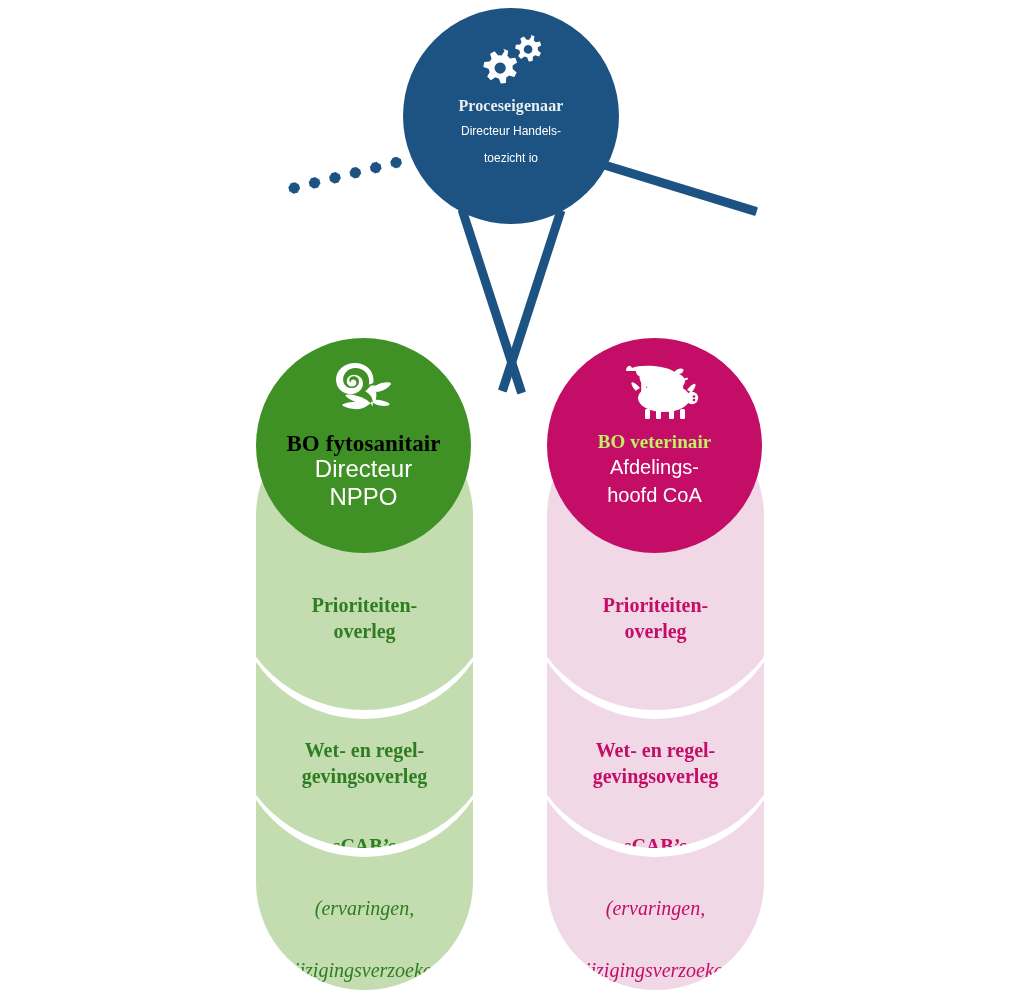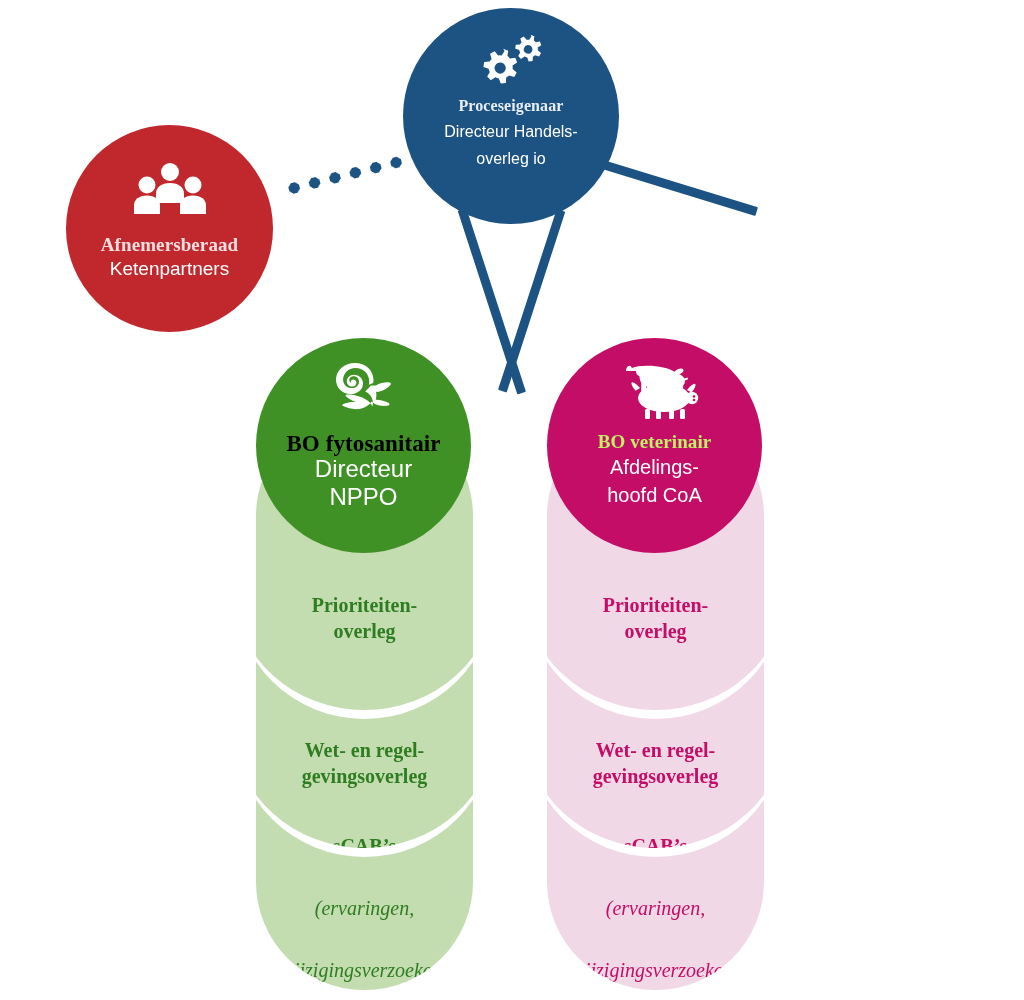--- a/index.html
+++ b/index.html
@@ -40,21 +40,21 @@
   }
 
   
   #node-proces{
     left:403px;top:8px;width:216px;height:216px;
     background:#1c5382;
     padding-top:26px;
   }
   #node-proces .glyph{margin-bottom:8px;}
   #node-proces .title{font-size:16px;line-height:24px;color:#e8eef3;}
-  #node-proces .sub{font-size:16px;line-height:27px;}
+  #node-proces .sub{font-size:12px;line-height:27px;}
 
   #node-afnemers{
     left:66px;top:125px;width:207px;height:207px;
     background:#c1282d;
     padding-top:36px;
   }
   #node-afnemers .glyph{margin-bottom:14px;}
   #node-afnemers .title{font-size:19px;line-height:23px;color:#f2dede;}
   #node-afnemers .sub{font-size:19px;line-height:26px;}
 
@@ -221,39 +221,23 @@
     <span class="glyph">
       <svg width="74" height="52" viewBox="0 0 74 52">
         <g fill="#ffffff">
           <path d="M57.5 2.2l-2.3 3.6a9.6 9.6 0 0 0-2.6-.1l-2.8-3.2-3.5 1.9 1.2 4a9.4 9.4 0 0 0-1.5 2.1l-4.2.2-.6 3.9 4 1.4c.2.9.5 1.7 1 2.4l-2 3.7 2.8 2.8 3.6-2.3c.8.4 1.7.7 2.6.8l1.5 4 3.9-.5.3-4.2c.8-.4 1.6-.9 2.2-1.5l4 1.3 1.9-3.5-3.2-2.8c.1-.9.1-1.8-.1-2.6l3.6-2.3-1.4-3.7-4.2.6a9.8 9.8 0 0 0-1.9-1.8l.6-4.2-3.9-1.5zm-2.1 9.1a4.3 4.3 0 1 1-3.1 8 4.3 4.3 0 0 1 3.1-8z"></path>
           <path d="M30.6 16.9l-3 4.6a12.4 12.4 0 0 0-3.4-.1l-3.6-4.2-4.5 2.5 1.5 5.2a12 12 0 0 0-2 2.7l-5.4.3-.8 5.1 5.2 1.8c.2 1.1.7 2.2 1.2 3.1l-2.6 4.7 3.6 3.7 4.6-3c1.1.5 2.2.9 3.4 1.1l2 5.1 5.1-.6.3-5.5c1.1-.5 2.1-1.2 2.9-2l5.2 1.7 2.4-4.6-4.1-3.6c.2-1.2.1-2.3-.1-3.5l4.6-2.9-1.8-4.8-5.4.8a12.6 12.6 0 0 0-2.5-2.4l.8-5.4-5.1-1.9zM27.9 28.7a5.6 5.6 0 1 1-4.1 10.4 5.6 5.6 0 0 1 4.1-10.4z"></path>
         </g>
       </svg>
     </span>
     <span class="title">Proceseigenaar</span>
     <span class="sub">Directeur Handels-</span>
-    <span class="sub">overleg io</span>
-  </div>
-
-  <div class="node" id="node-afnemers">
-    <span class="glyph">
-      <svg width="84" height="58" viewBox="0 0 84 58">
-        <g fill="#ffffff">
-          <circle cx="42" cy="11" r="9"></circle>
-          <path d="M42 22c-8.6 0-14 4.6-14 10.5V42h28v-9.5C56 26.6 50.6 22 42 22z"></path>
-          <circle cx="19" cy="24" r="8.5"></circle>
-          <path d="M19 34.5c-8.1 0-13 4.3-13 9.8V53h26v-8.7c0-5.5-4.9-9.8-13-9.8z"></path>
-          <circle cx="65" cy="24" r="8.5"></circle>
-          <path d="M65 34.5c-8.1 0-13 4.3-13 9.8V53h26v-8.7c0-5.5-4.9-9.8-13-9.8z"></path>
-        </g>
-      </svg>
-    </span>
-    <span class="title">Afnemersberaad</span>
-    <span class="sub">Ketenpartners</span>
-  </div>
+    <span class="sub">toezicht io</span>
+  </div>
+
 
 
   <div class="node" id="node-fyto">
     <span class="glyph">
       <svg width="84" height="62" viewBox="0 0 84 62">
         <g fill="#ffffff">
           <path d="M33 1c-10.5 0-19 7.4-19 16.6 0 8.6 6.6 14.6 14.6 14.6 7 0 12.4-4.7 12.4-10.6 0-5.1-4-8.8-8.8-8.8-4.2 0-7.4 2.9-7.4 6.5 0 3.1 2.4 5.3 5.3 5.3 2.5 0 4.3-1.7 4.3-3.8 0-1.9-1.4-3.2-3.1-3.2-1.5 0-2.5 1-2.5 2.2 0 .4.1.7.3 1-1.1-.5-1.8-1.5-1.8-2.8 0-2.1 1.9-3.7 4.4-3.7 3 0 5.3 2.3 5.3 5.4 0 3.6-3.1 6.4-7.2 6.4-4.9 0-8.7-3.6-8.7-8.4C21.1 11.2 26.4 6 33.4 6c7.8 0 13.8 5.8 13.8 13.4 0 1.2-.1 2.3-.4 3.4l4.4-1.9c.2-1 .3-2 .3-3C51.5 8.2 43.4 1 33 1z"></path>
           <path d="M54 23.5c3.6-2.1 8.6-3.4 13.4-3.1 1.4.1 2.1 1.3 1.2 2.4-2.8 3.4-7.4 6-11.9 7-1.1.2-2 .2-2.7 0 .6 2.5.5 5.3-.3 7.9 4.1-.2 9.3 1 13.1 3.4 1.2.7.9 2.1-.5 2.4-4.3.9-9.6.2-13.7-1.8-1.3-.6-2.3-1.4-2.9-2.1-1.9 2.9-5 5.2-8.6 6.4-6.2 2.1-13.8 1.3-20-1.9-1.1-.6-1-1.8.2-2.2 4-1.3 8.5-2 12.5-2.1-3.4-1.1-6.9-3-9.7-5.4-1-.8-.6-2 .7-2 6.9-.1 14.5 1.9 19.6 5.4 2.8 1.9 4.9 4.2 6 6.6.9-2.9.6-6.2-.8-9-1.3-2.6-3.6-4.7-6.4-5.9l5.8-6z"></path>
         </g>
       </svg>

